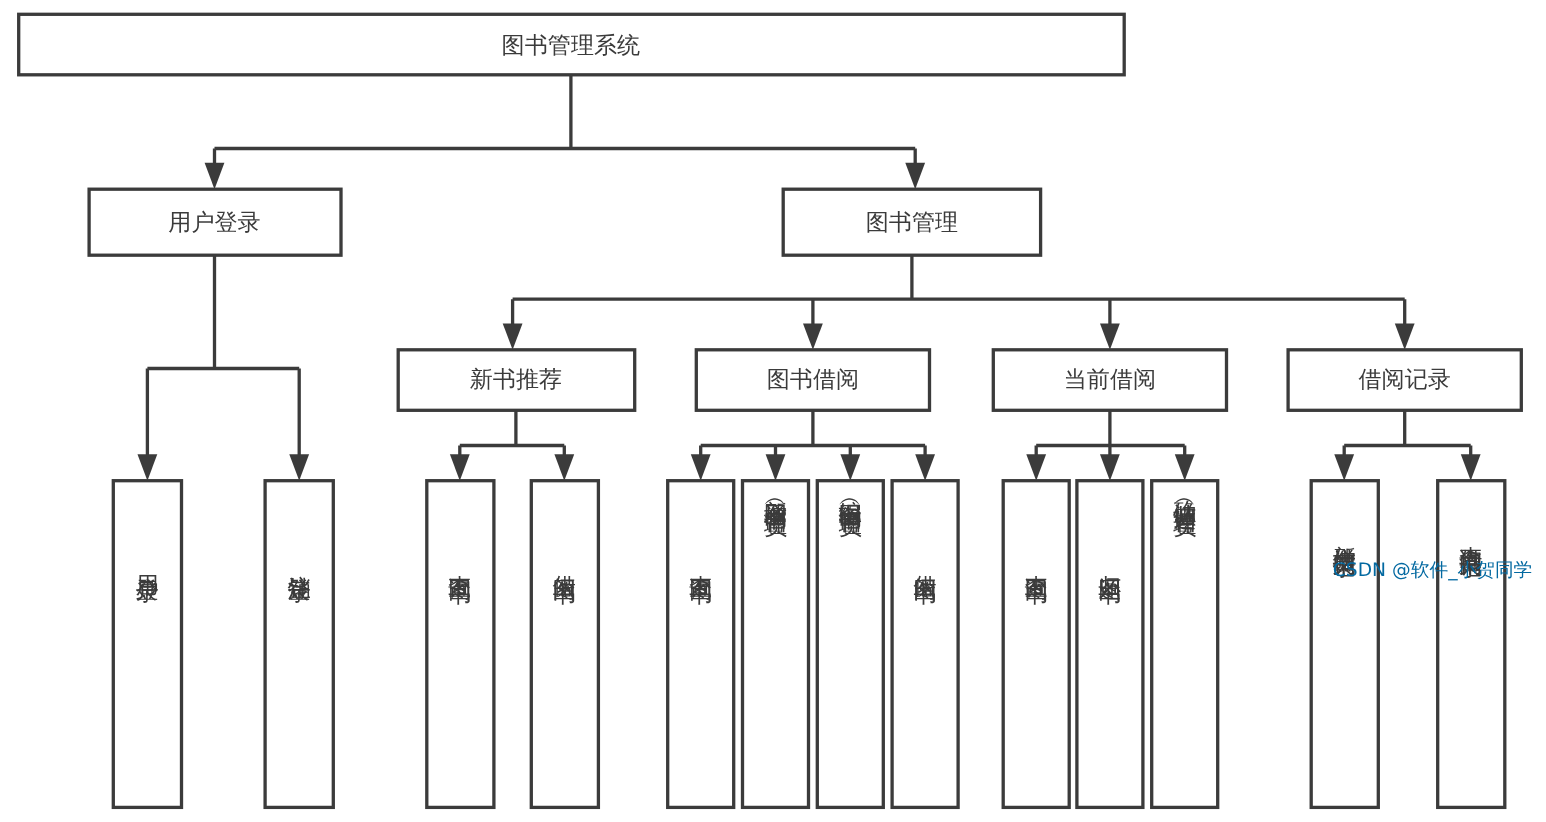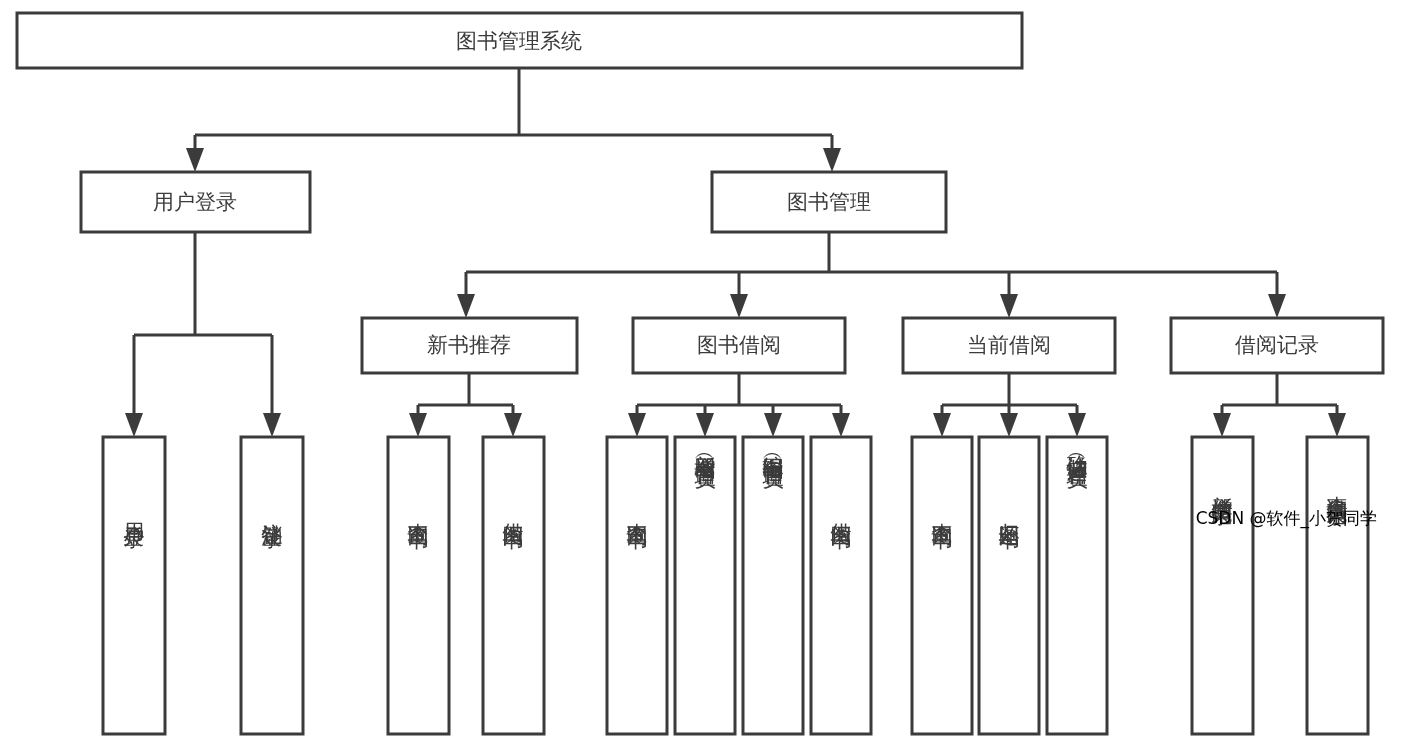--- a/index.html
+++ b/index.html
@@ -46,23 +46,23 @@
   .connector {
     stroke: #3b3b3b;
     stroke-width: 3;
     fill: none;
   }
   .arrow-head {
     fill: #3b3b3b;
   }
   .watermark {
     position: absolute;
-    right: 28px;
+    right: 12px;
     bottom: 6px;
-    color: #000000;
+    color: #0369a1;
     font-size: 17px;
     font-family: "DejaVu Sans", "Liberation Sans", sans-serif;
     white-space: nowrap;
     user-select: none;
   }
 </style>
 </head>
 <body>
 
 <div id="diagram-root">

